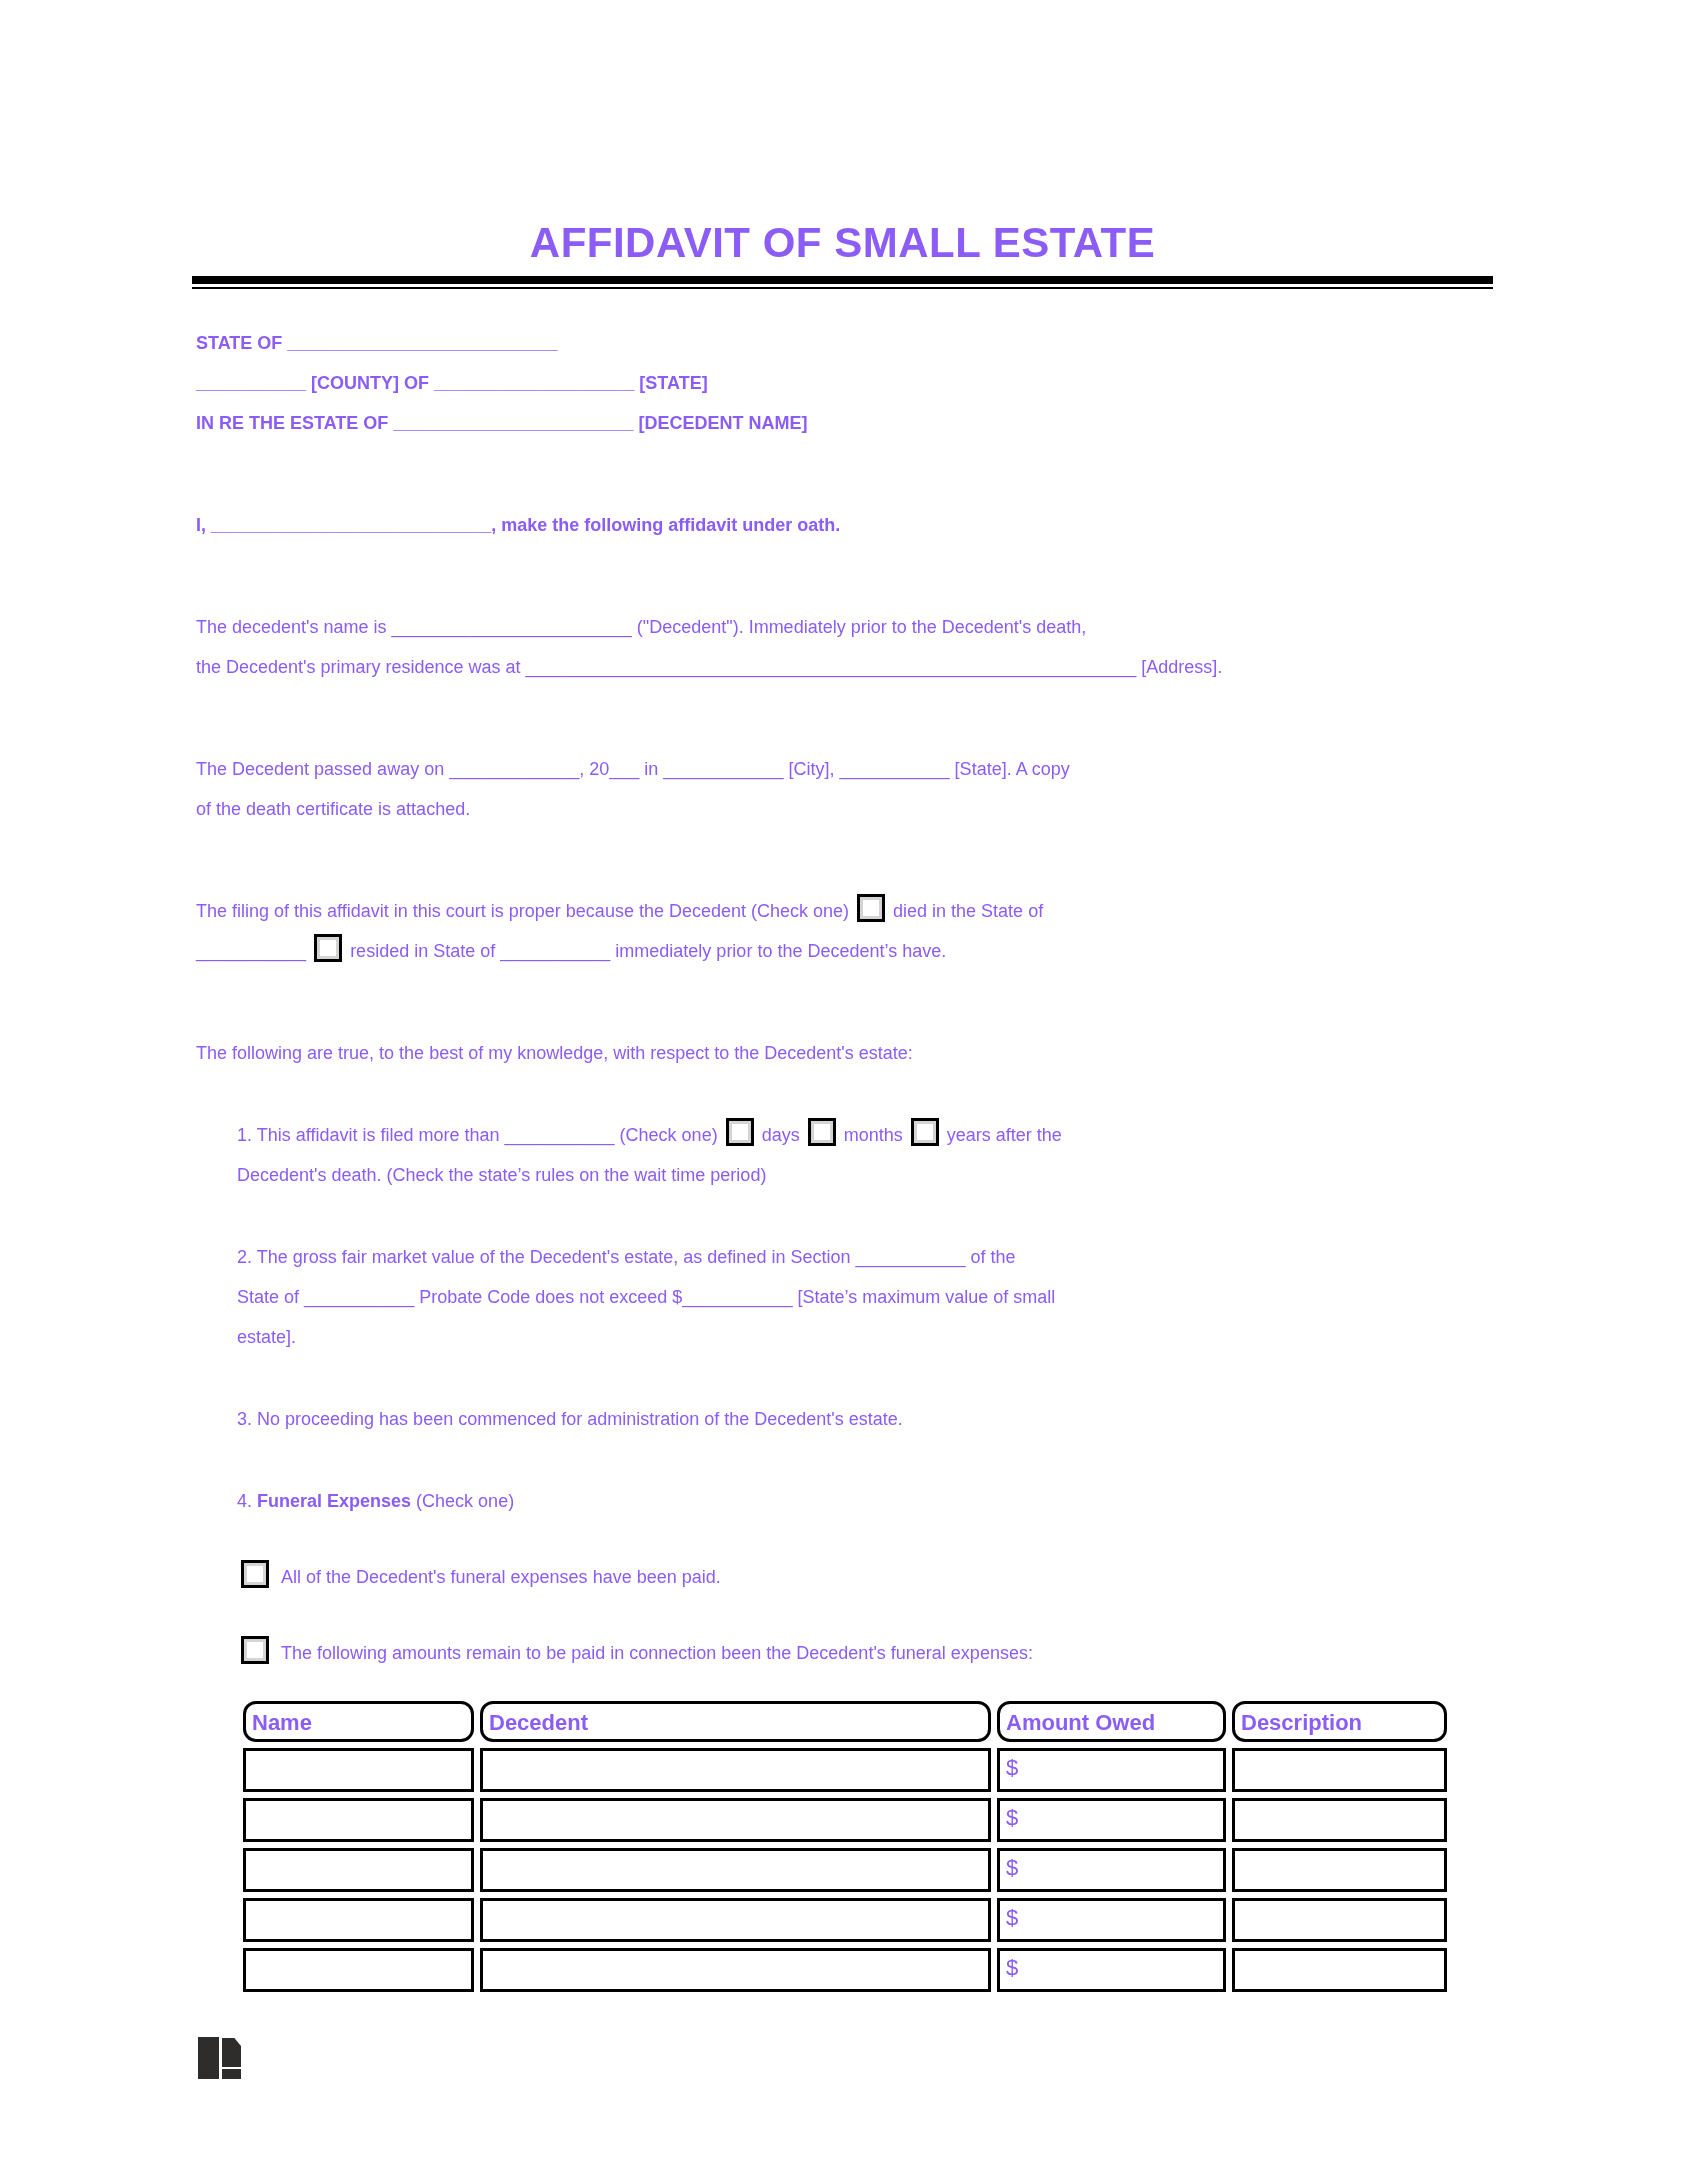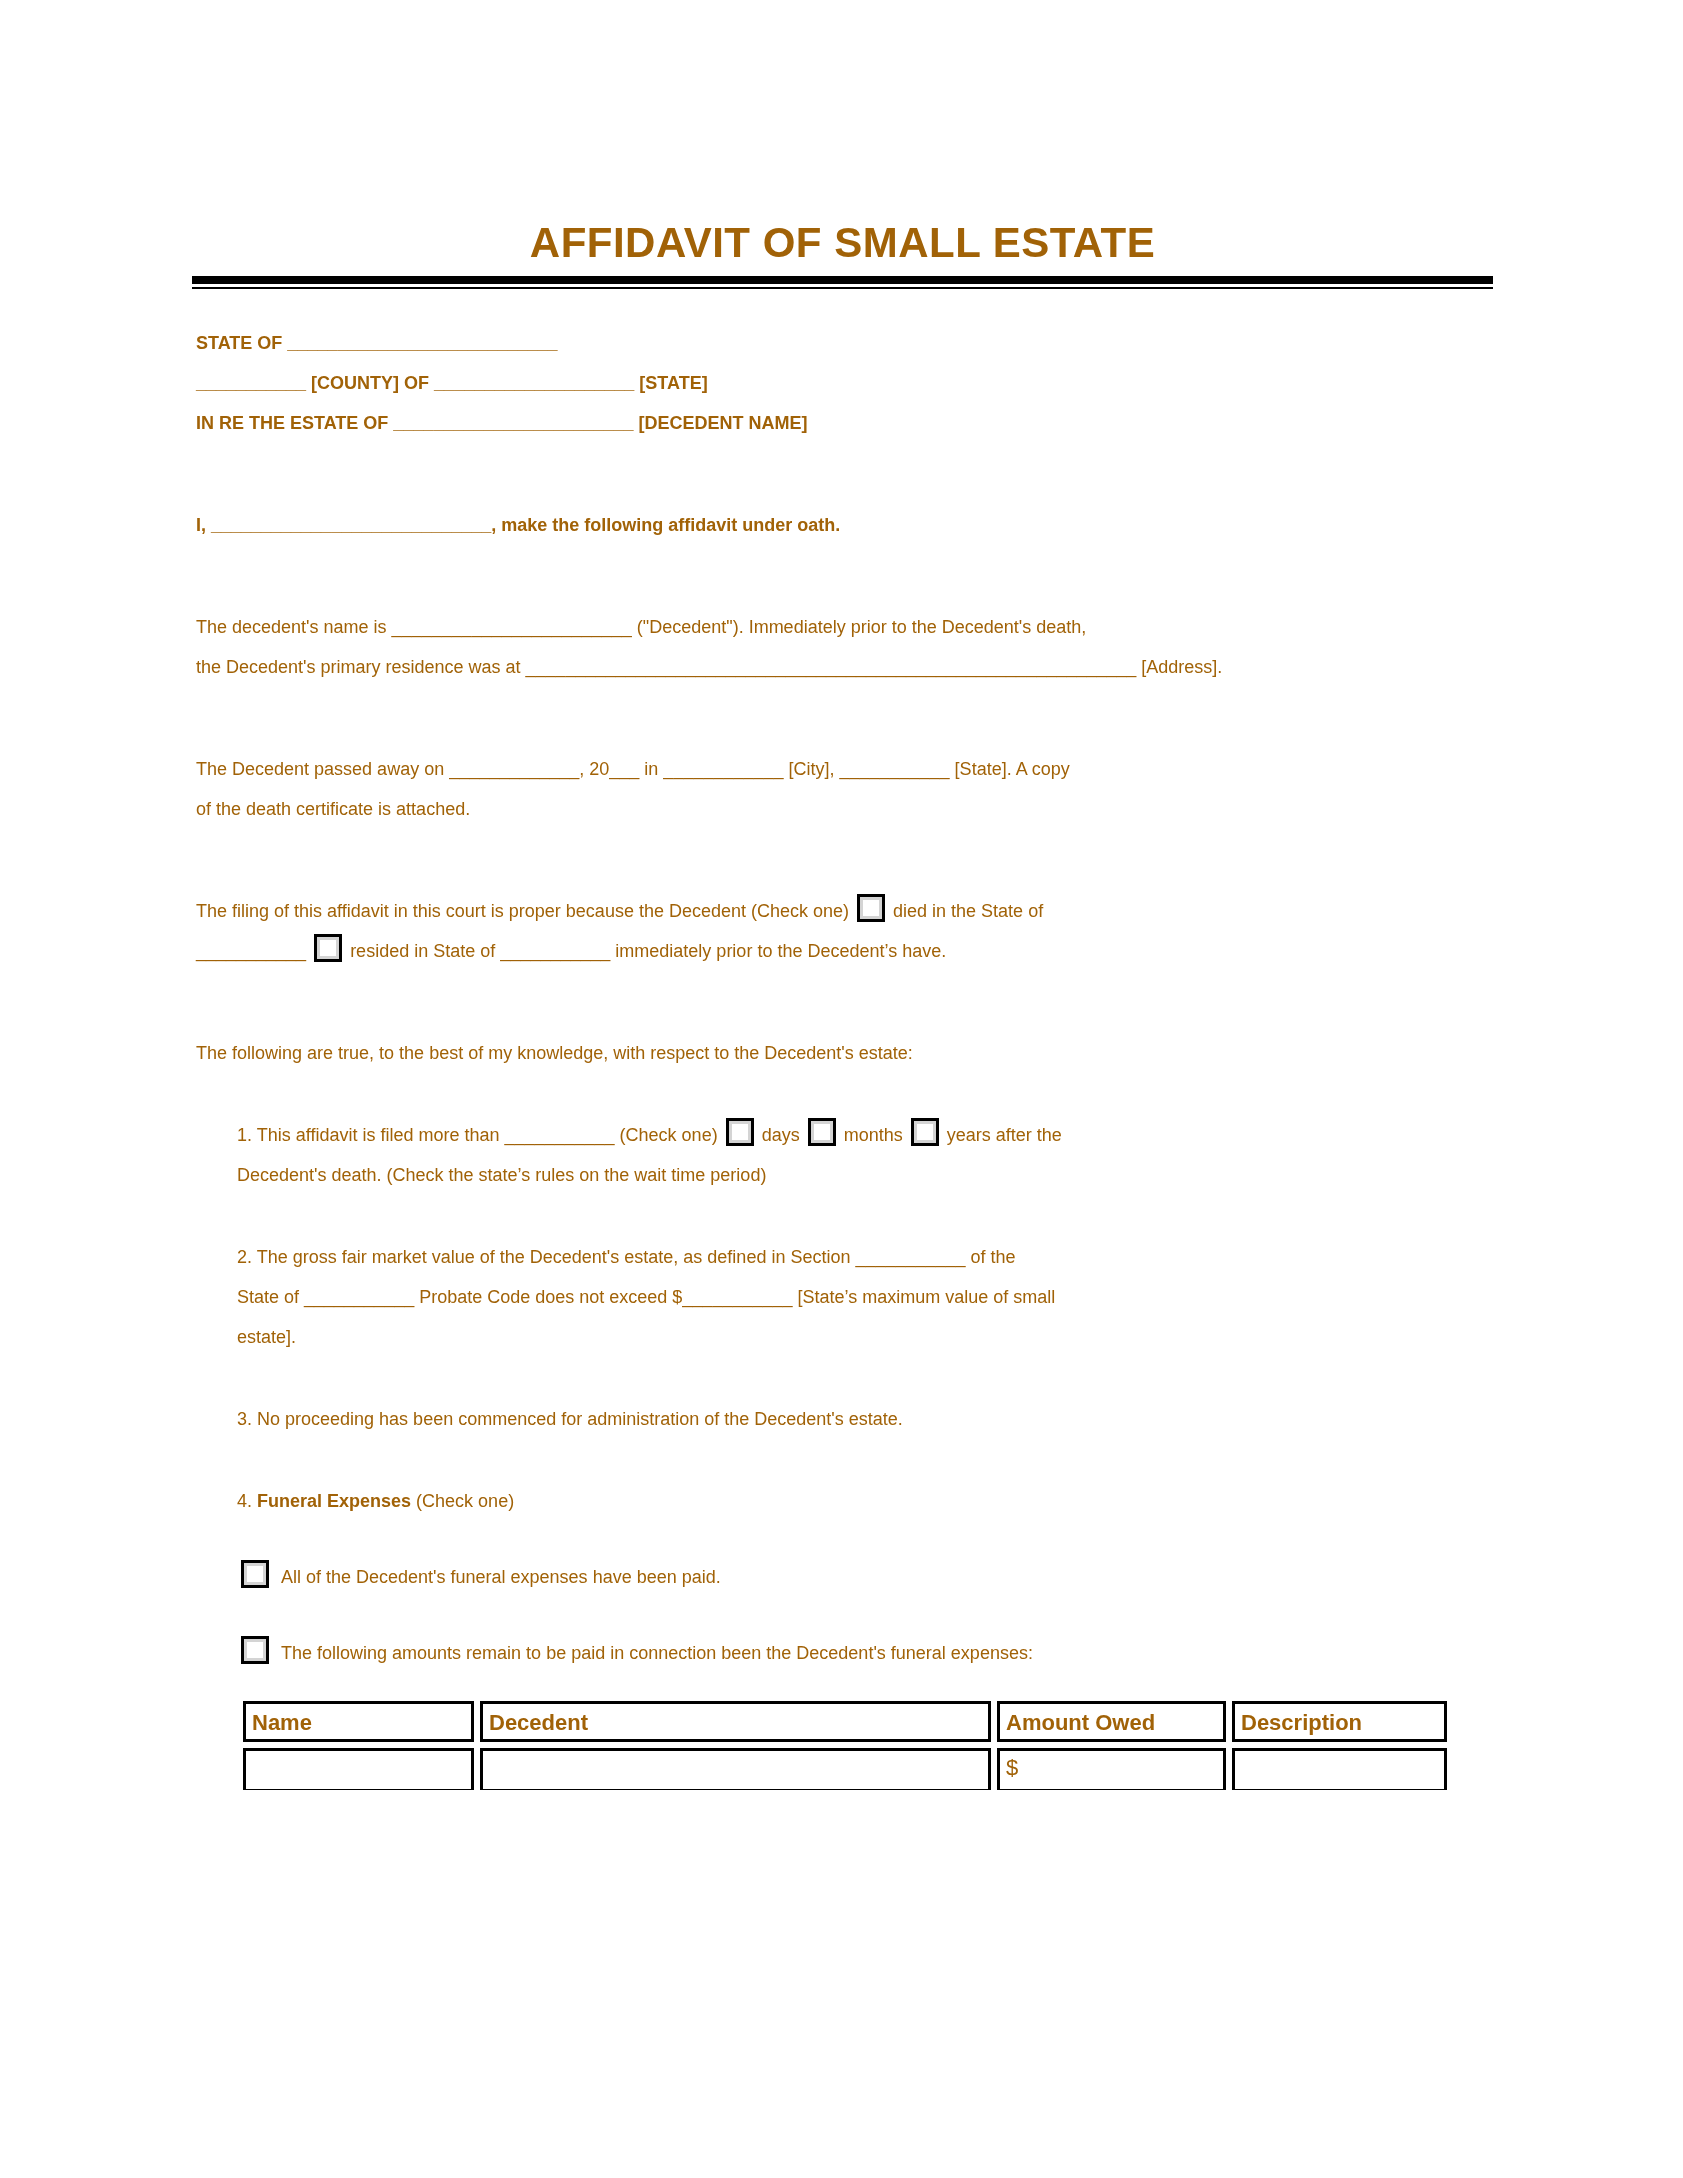--- a/index.html
+++ b/index.html
@@ -1,21 +1,21 @@
 <!DOCTYPE html>
 <html><head>
 <meta charset="utf-8">
 <style>
   html,body { margin:0; padding:0; background:#ffffff; }
   .page {
     position:relative;
-    width:1683px; height:1790px;
+    width:1683px; height:2178px;
     background:#ffffff;
     font-family:"Liberation Sans","DejaVu Sans",sans-serif;
-    color:#a16207;
+    color:#8b5cf6;
     overflow:hidden;
   }
   .content {
     position:absolute;
     left:196px; top:0;
     width:1293px;
   }
   .title {
     margin:220px 0 0 0;
     text-align:center;
@@ -50,21 +50,21 @@
     gap:6px;
     width:1201px;
   }
   .ecell {
     border:3px solid #000;
     box-sizing:border-box;
     font-size:22px;
     padding:2px 6px;
     background:#fff;
   }
-  .ehead { height:41px; font-weight:700; line-height:34px; }
+  .ehead { height:41px; font-weight:700; line-height:34px;border-radius:13px; }
   .edata { height:44px; line-height:30px; }
   .logo { position:absolute; left:198px; top:2037px; width:43px; height:42px; }
   .logo-left { position:absolute; left:0; top:0; width:21px; height:42px; background:#2f2c2c; }
   .logo-doc  { position:absolute; left:24px; top:1px; width:19px; height:29px; background:#2f2c2c;
                clip-path:polygon(0 0, 65% 0, 100% 28%, 100% 100%, 0 100%); }
   .logo-foot { position:absolute; left:24px; top:32px; width:19px; height:10px; background:#2f2c2c; }
 </style>
 </head>
 <body>
 

